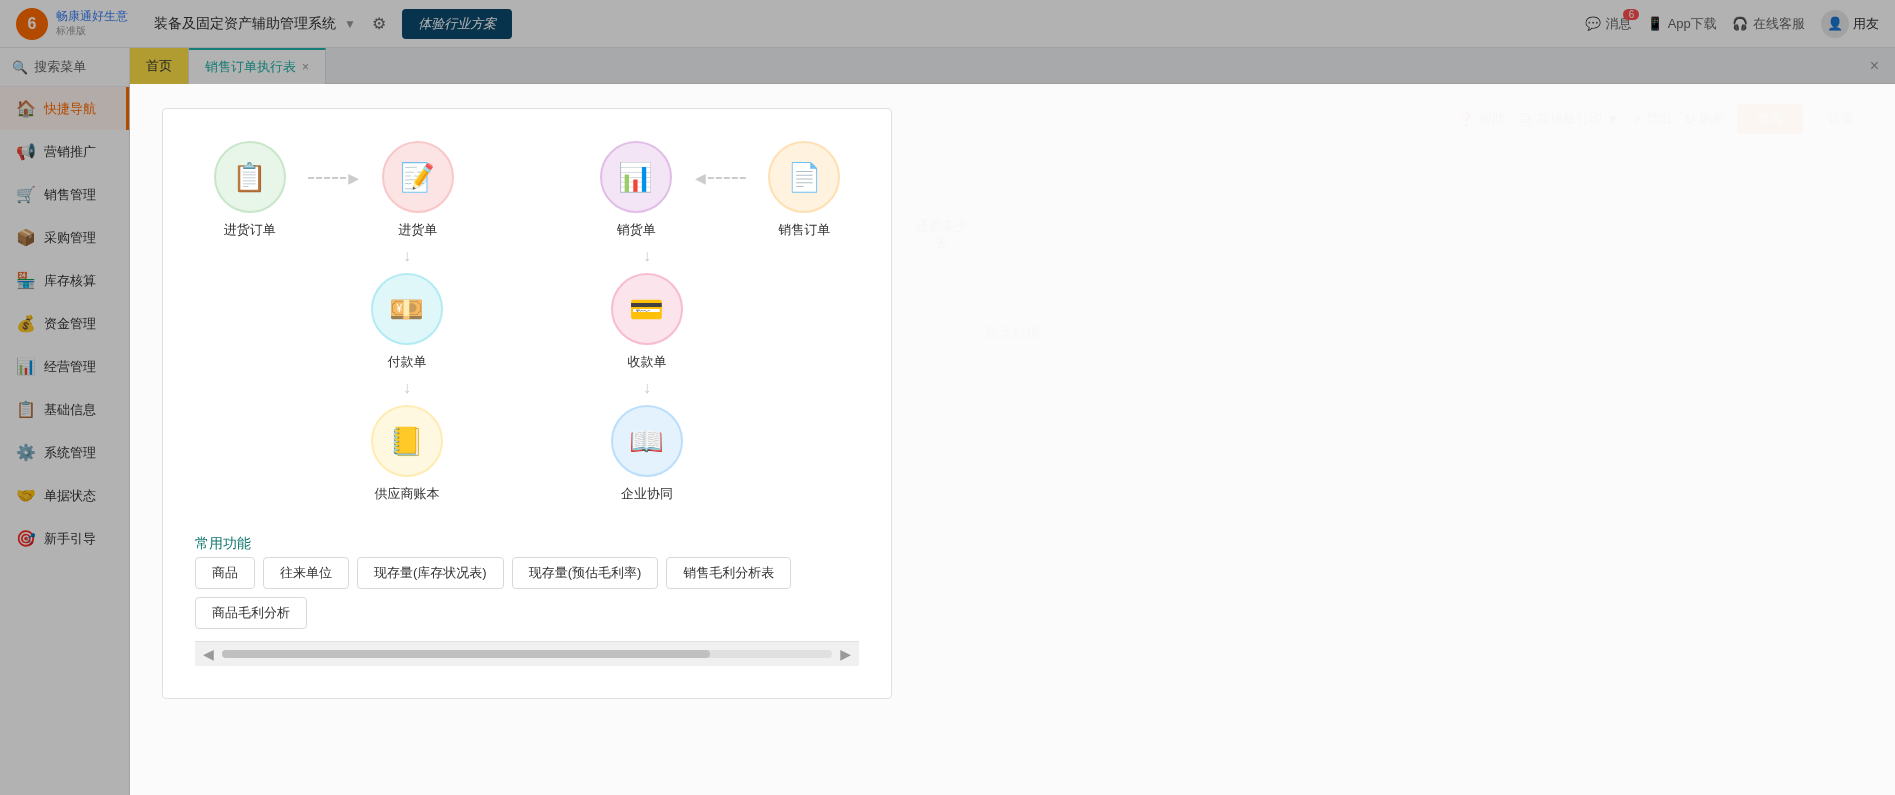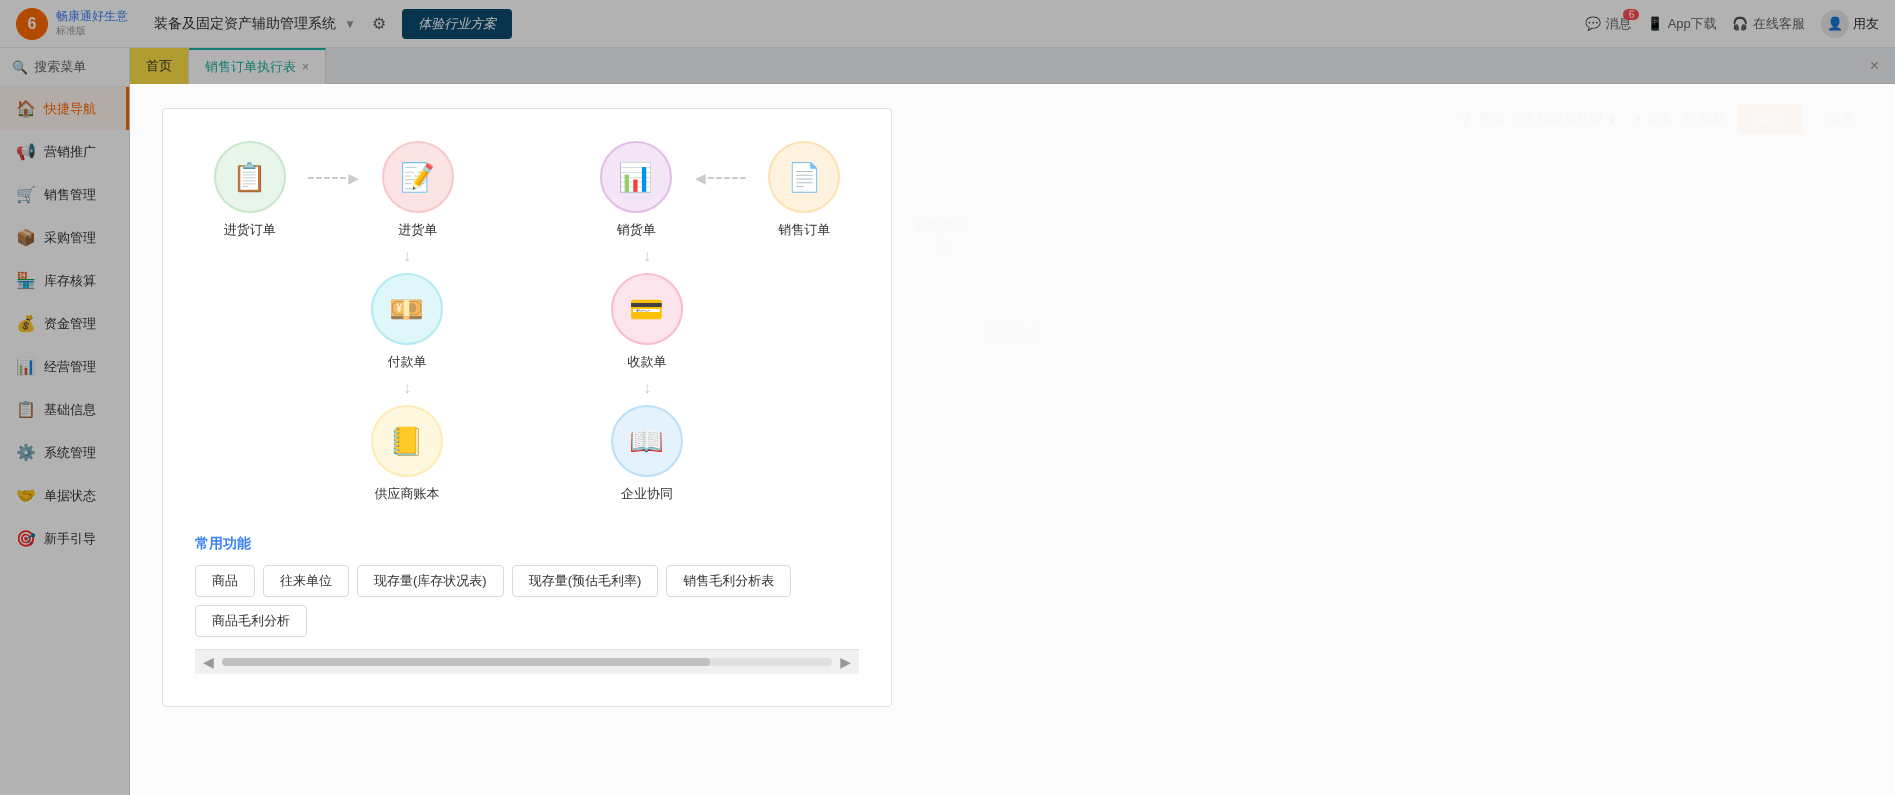--- a/index.html
+++ b/index.html
@@ -189,21 +189,21 @@
       display: flex; align-items: center; padding: 0 4px; padding-bottom: 24px;
     }
     .dashed-line {
       display: flex; align-items: center; gap: 2px;
     }
     .dash { width: 6px; height: 2px; background: #ccc; }
     .arrow-head { color: #ccc; font-size: 14px; }
 
     
     .section-title {
-      font-size: 14px; color: #3b82f6; font-weight: 700; margin-bottom: 12px;
+      font-size: 14px; color: #0f766e; font-weight: 400; margin-bottom: 4px;
     }
 
     
     .func-buttons {
       display: flex; flex-wrap: wrap; gap: 8px; margin-bottom: 8px;
     }
     .func-btn {
       border: 1px solid #d9d9d9; background: #fff; color: #333;
       padding: 6px 16px; border-radius: 4px; cursor: pointer; font-size: 13px;
     }

